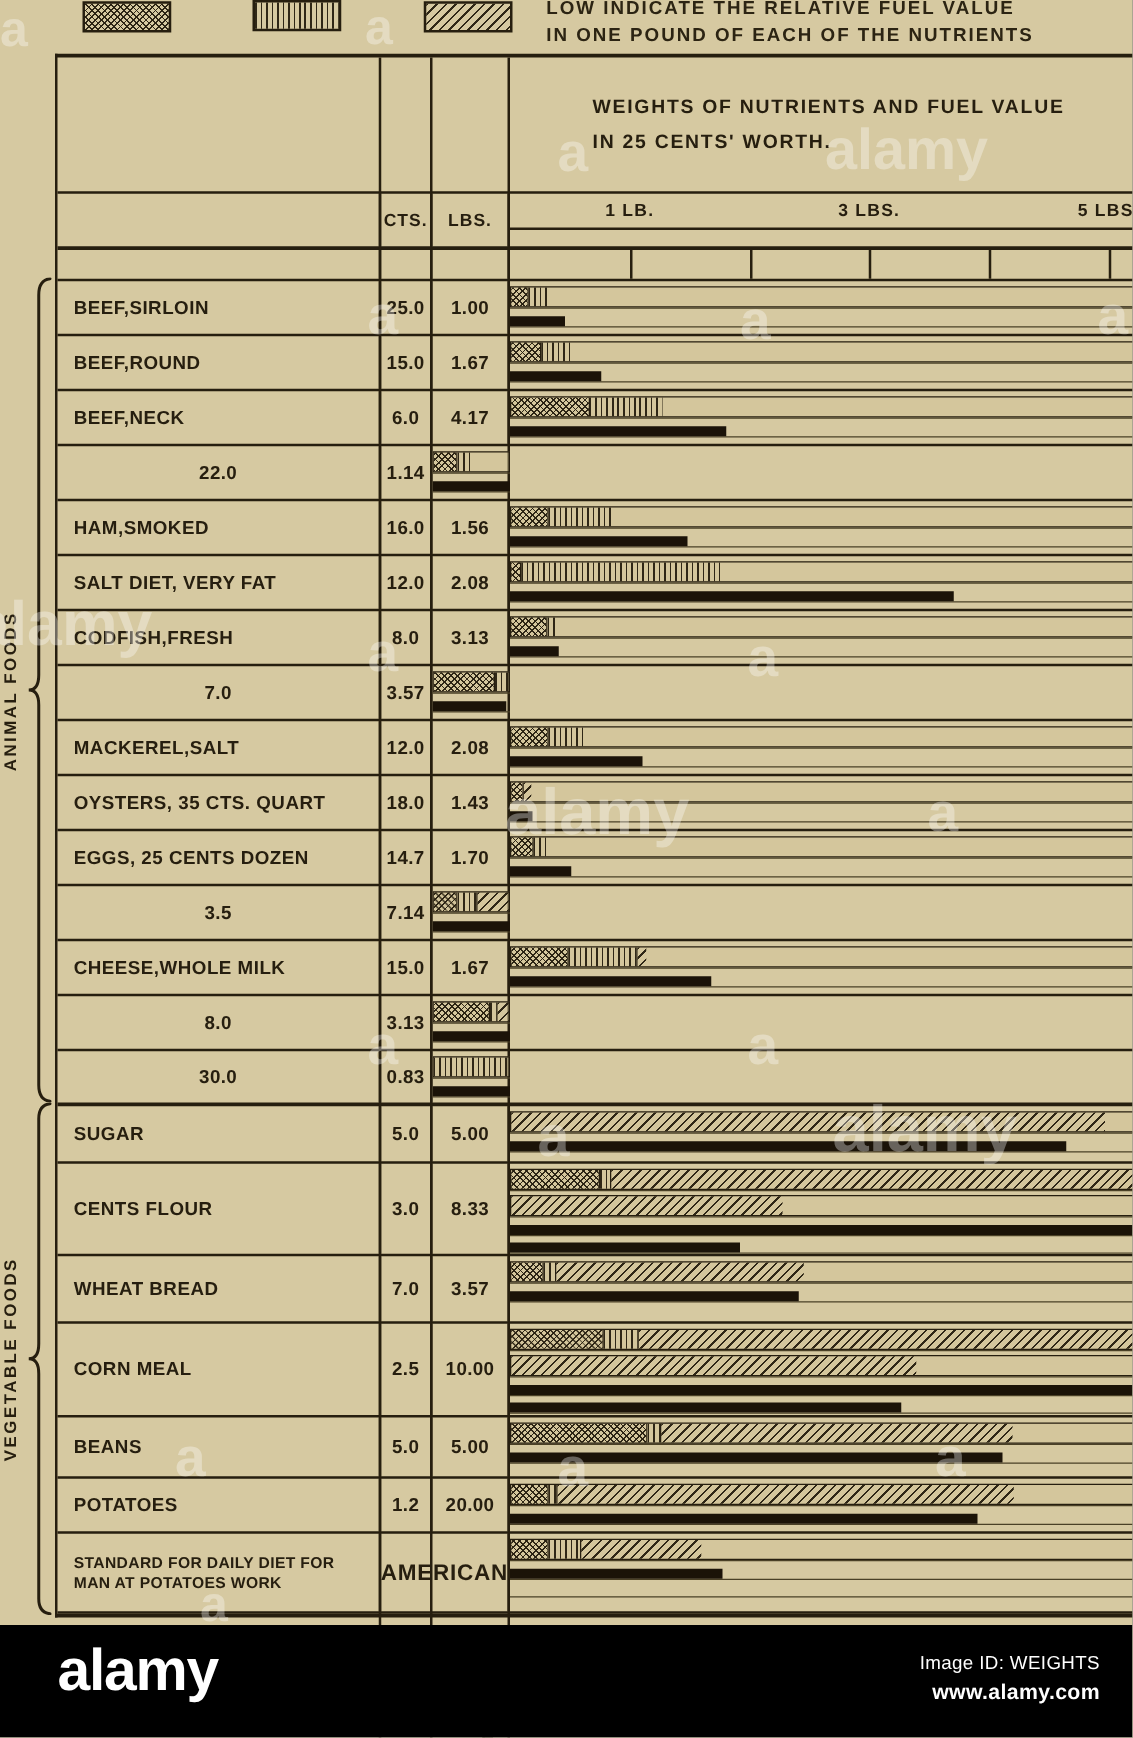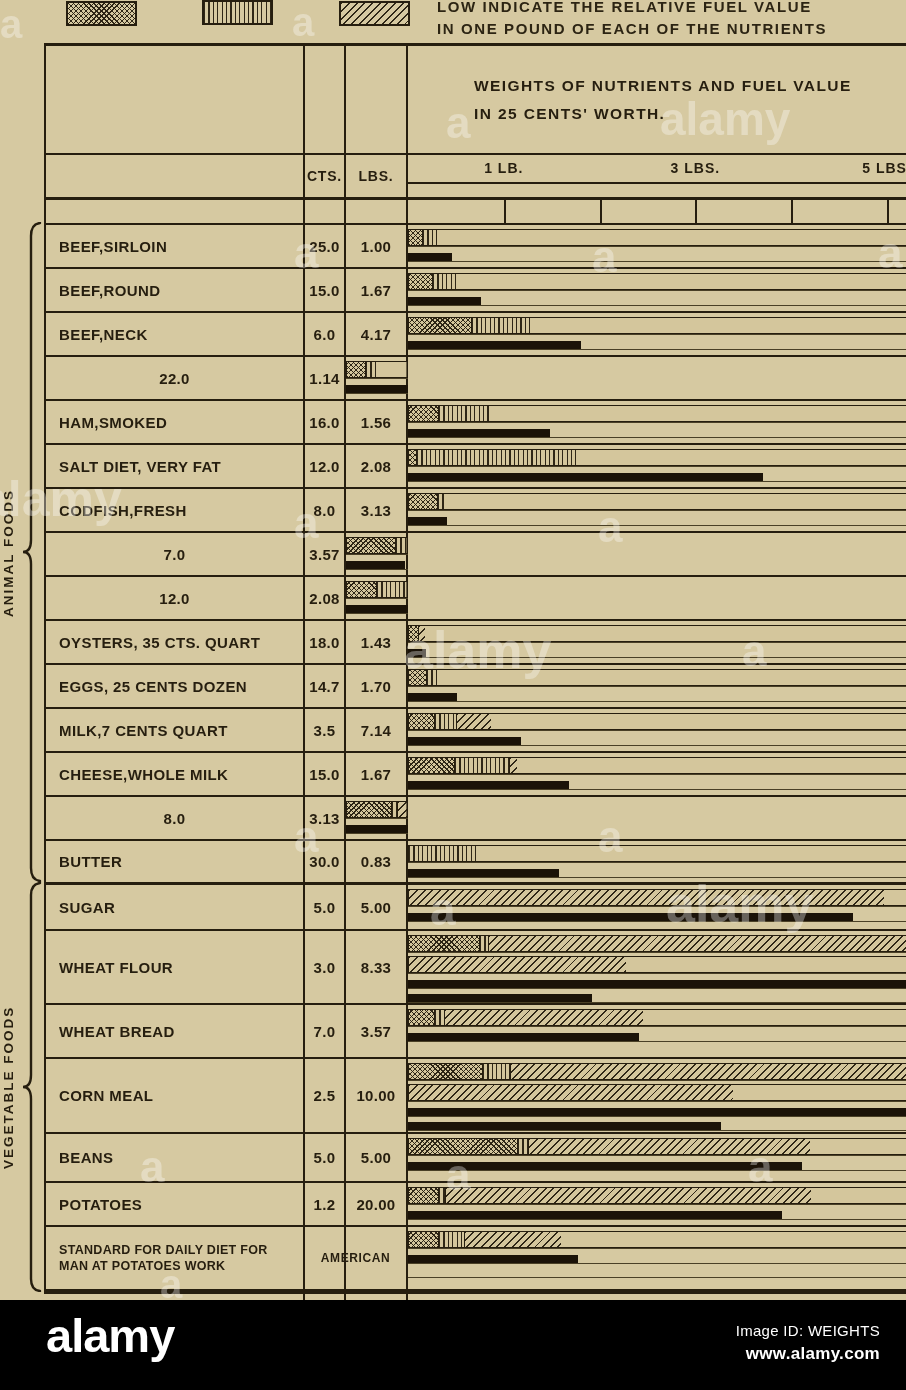--- a/index.html
+++ b/index.html
@@ -49,21 +49,21 @@
   .tickmark{position:absolute;top:0;bottom:0;width:0;border-left:2px solid var(--ink);}
   
   .row{border-bottom:2px solid var(--ink);}
   .row.heavy{border-bottom-width:3px;}
   .name-cell{display:flex;flex-direction:column;justify-content:center;padding-left:13px;
     font-size:15px;font-weight:700;letter-spacing:.4px;line-height:17px;}
   .name-cell.small{font-size:12.5px;letter-spacing:.3px;line-height:16px;}
   .num-cell{display:flex;align-items:center;justify-content:center;
     font-size:15px;font-weight:700;letter-spacing:.3px;}
   .span-cell{grid-column:2/4;display:flex;align-items:center;justify-content:center;
-    font-size:12px;font-weight:700;letter-spacing:.6px;}
+    font-size:18px;font-weight:700;letter-spacing:.6px;}
   .chart-cell{padding-top:4px;overflow:hidden;position:relative;}
   .bline{border-bottom:1px solid var(--hair);}
   .bline.n{height:18px;margin-bottom:3px;}
   .bline.f{height:12px;margin-bottom:2px;display:flex;align-items:flex-end;}
   .nbar{height:100%;display:flex;border:1.5px solid var(--ink);background:rgba(210,196,150,.4);}
   .seg{height:100%;border-right:1px solid var(--ink);}
   .seg:last-child{border-right:none;}
   .fbar{height:8px;background:var(--bar);}
   
   .side-label{position:absolute;left:1px;width:22px;text-align:center;
@@ -272,20 +272,23 @@
                 <div class="seg p-protein" style="width: 49px;"></div>
                 <div class="seg p-fat" style="width: 11px;"></div>
               </div>
             </div>
             <div class="bline f">
               <div class="fbar" style="width: 59px;"></div>
             </div>
           </div>
         </div>
         <div class="grid row" style="height: 44px;">
+          <div class="c name-cell">
+            <div>MACKEREL,SALT</div>
+          </div>
           <div class="c num-cell">12.0</div>
           <div class="c num-cell">2.08</div>
           <div class="c chart-cell">
             <div class="bline n">
               <div class="nbar">
                 <div class="seg p-protein" style="width: 30px;"></div>
                 <div class="seg p-fat" style="width: 30px;"></div>
               </div>
             </div>
             <div class="bline f">
@@ -323,23 +326,20 @@
                 <div class="seg p-protein" style="width: 18px;"></div>
                 <div class="seg p-fat" style="width: 11px;"></div>
               </div>
             </div>
             <div class="bline f">
               <div class="fbar" style="width: 49px;"></div>
             </div>
           </div>
         </div>
         <div class="grid row" style="height: 44px;">
-          <div class="c name-cell">
-            <div>MILK,7 CENTS QUART</div>
-          </div>
           <div class="c num-cell">3.5</div>
           <div class="c num-cell">7.14</div>
           <div class="c chart-cell">
             <div class="bline n">
               <div class="nbar">
                 <div class="seg p-protein" style="width: 26px;"></div>
                 <div class="seg p-fat" style="width: 22px;"></div>
                 <div class="seg p-carb" style="width: 34px;"></div>
               </div>
             </div>
@@ -377,23 +377,20 @@
                 <div class="seg p-fat" style="width: 15px;"></div>
                 <div class="seg p-carb" style="width: 25px;"></div>
               </div>
             </div>
             <div class="bline f">
               <div class="fbar" style="width: 175px;"></div>
             </div>
           </div>
         </div>
         <div class="grid row heavy" style="height: 44px;">
-          <div class="c name-cell">
-            <div>BUTTER</div>
-          </div>
           <div class="c num-cell">30.0</div>
           <div class="c num-cell">0.83</div>
           <div class="c chart-cell">
             <div class="bline n">
               <div class="nbar">
                 <div class="seg p-fat" style="width: 68px;"></div>
               </div>
             </div>
             <div class="bline f">
               <div class="fbar" style="width: 151px;"></div>
@@ -412,21 +409,21 @@
                 <div class="seg p-carb" style="width: 475px;"></div>
               </div>
             </div>
             <div class="bline f">
               <div class="fbar" style="width: 445px;"></div>
             </div>
           </div>
         </div>
         <div class="grid row" style="height: 74px;">
           <div class="c name-cell">
-            <div>WHEAT FLOUR</div>
+            <div>CENTS FLOUR</div>
           </div>
           <div class="c num-cell">3.0</div>
           <div class="c num-cell">8.33</div>
           <div class="c chart-cell">
             <div class="bline n">
               <div class="nbar">
                 <div class="seg p-protein" style="width: 84px;"></div>
                 <div class="seg p-fat" style="width: 11px;"></div>
                 <div class="seg p-carb" style="width: 498px;"></div>
               </div>

